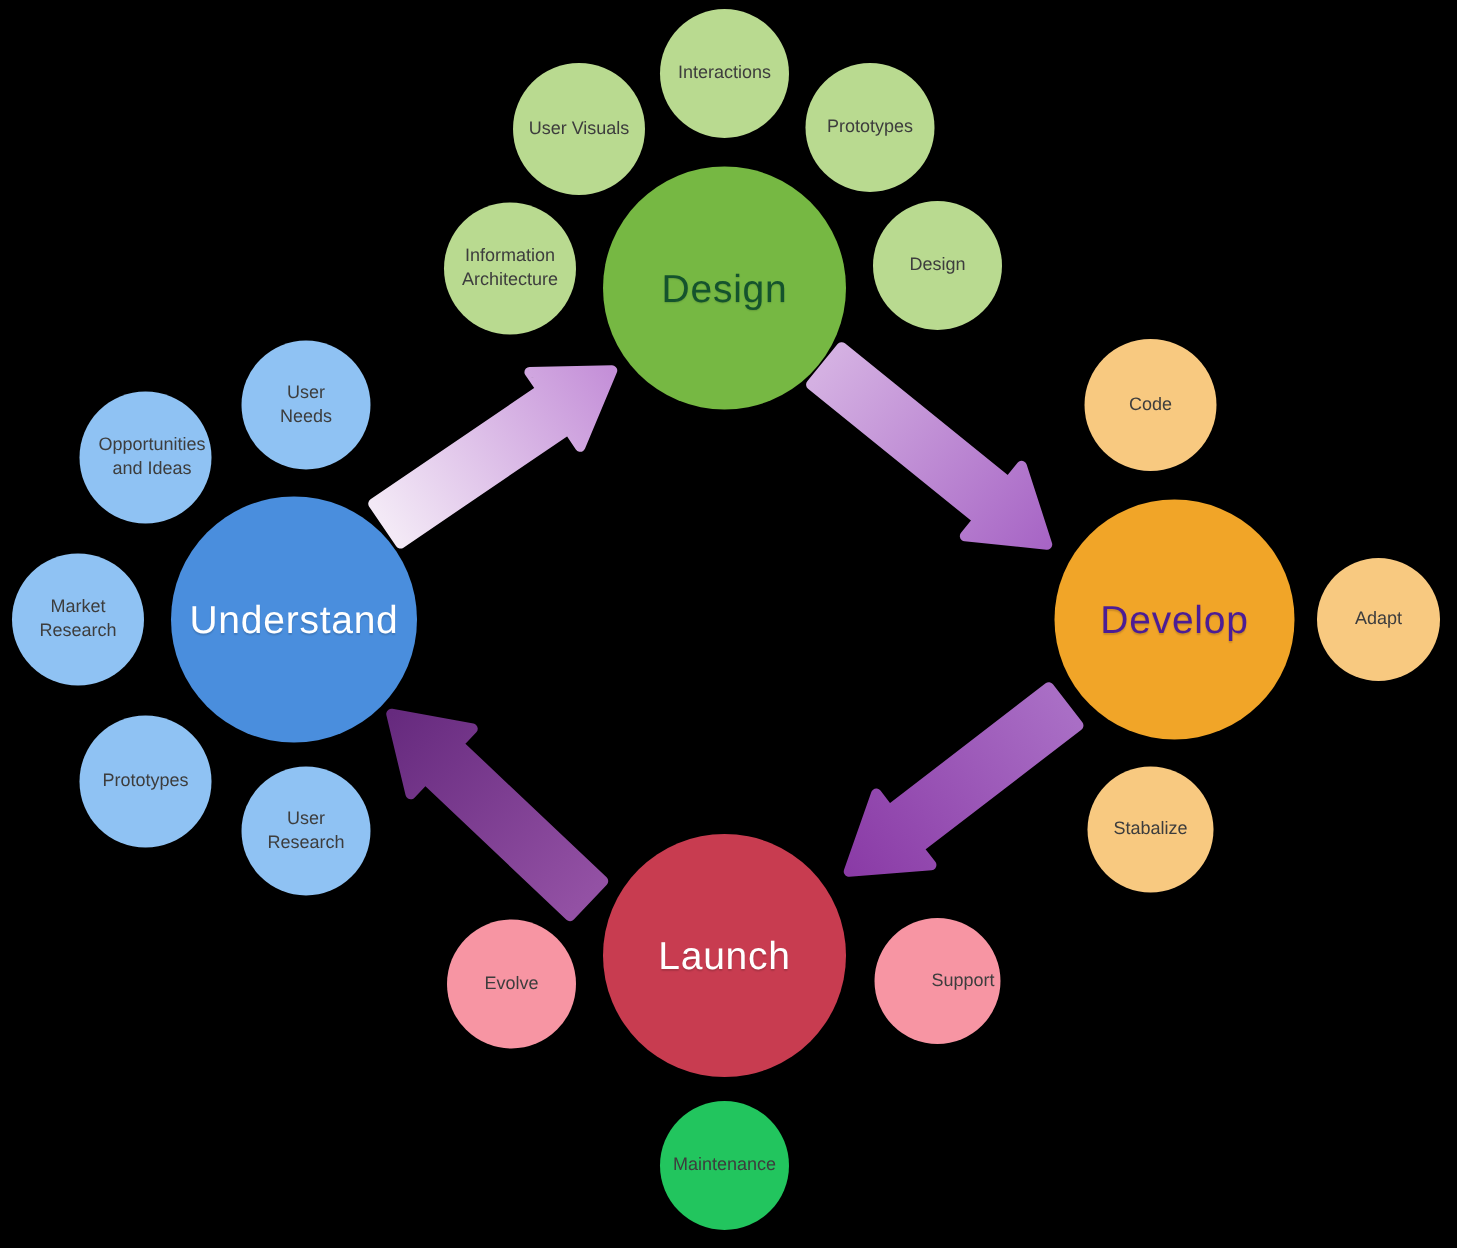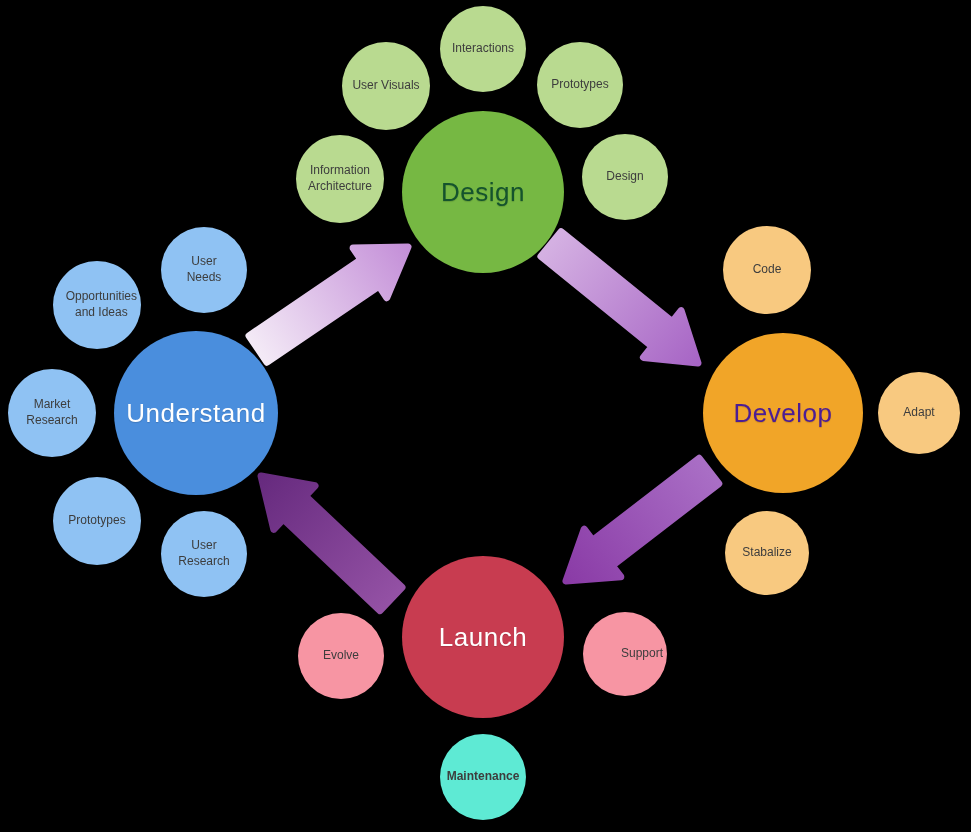--- a/index.html
+++ b/index.html
@@ -114,20 +114,20 @@
       </div>
       <div class="circle" style="left: 703px; top: 333px; height: 160px; width: 160px; background: rgb(241, 165, 40);">
         <span class="main-label" style="color: #4c1d95;">Develop</span>
       </div>
       <div class="circle" style="left: 298px; top: 613px; height: 86px; width: 86px; background: rgb(247, 149, 163);">
         <span class="sat-label">Evolve</span>
       </div>
       <div class="circle" style="left: 583px; top: 612px; height: 84px; width: 84px; background: rgb(247, 149, 163); justify-content: flex-end;">
         <span class="sat-label">Support</span>
       </div>
-      <div class="circle" style="left: 440px; top: 734px; height: 86px; width: 86px; background: #5eead4; font-weight: bold;">
+      <div class="circle" style="left: 440px; top: 734px; height: 86px; width: 86px; background: #22c55e;">
         <span class="sat-label">Maintenance</span>
       </div>
       <div class="circle" style="left: 402px; top: 556px; height: 162px; width: 162px; background: rgb(200, 60, 80);">
         <span class="main-label" style="color: rgb(255, 255, 255);">Launch</span>
       </div>
     </div>
 </div>
 
 </body></html>

